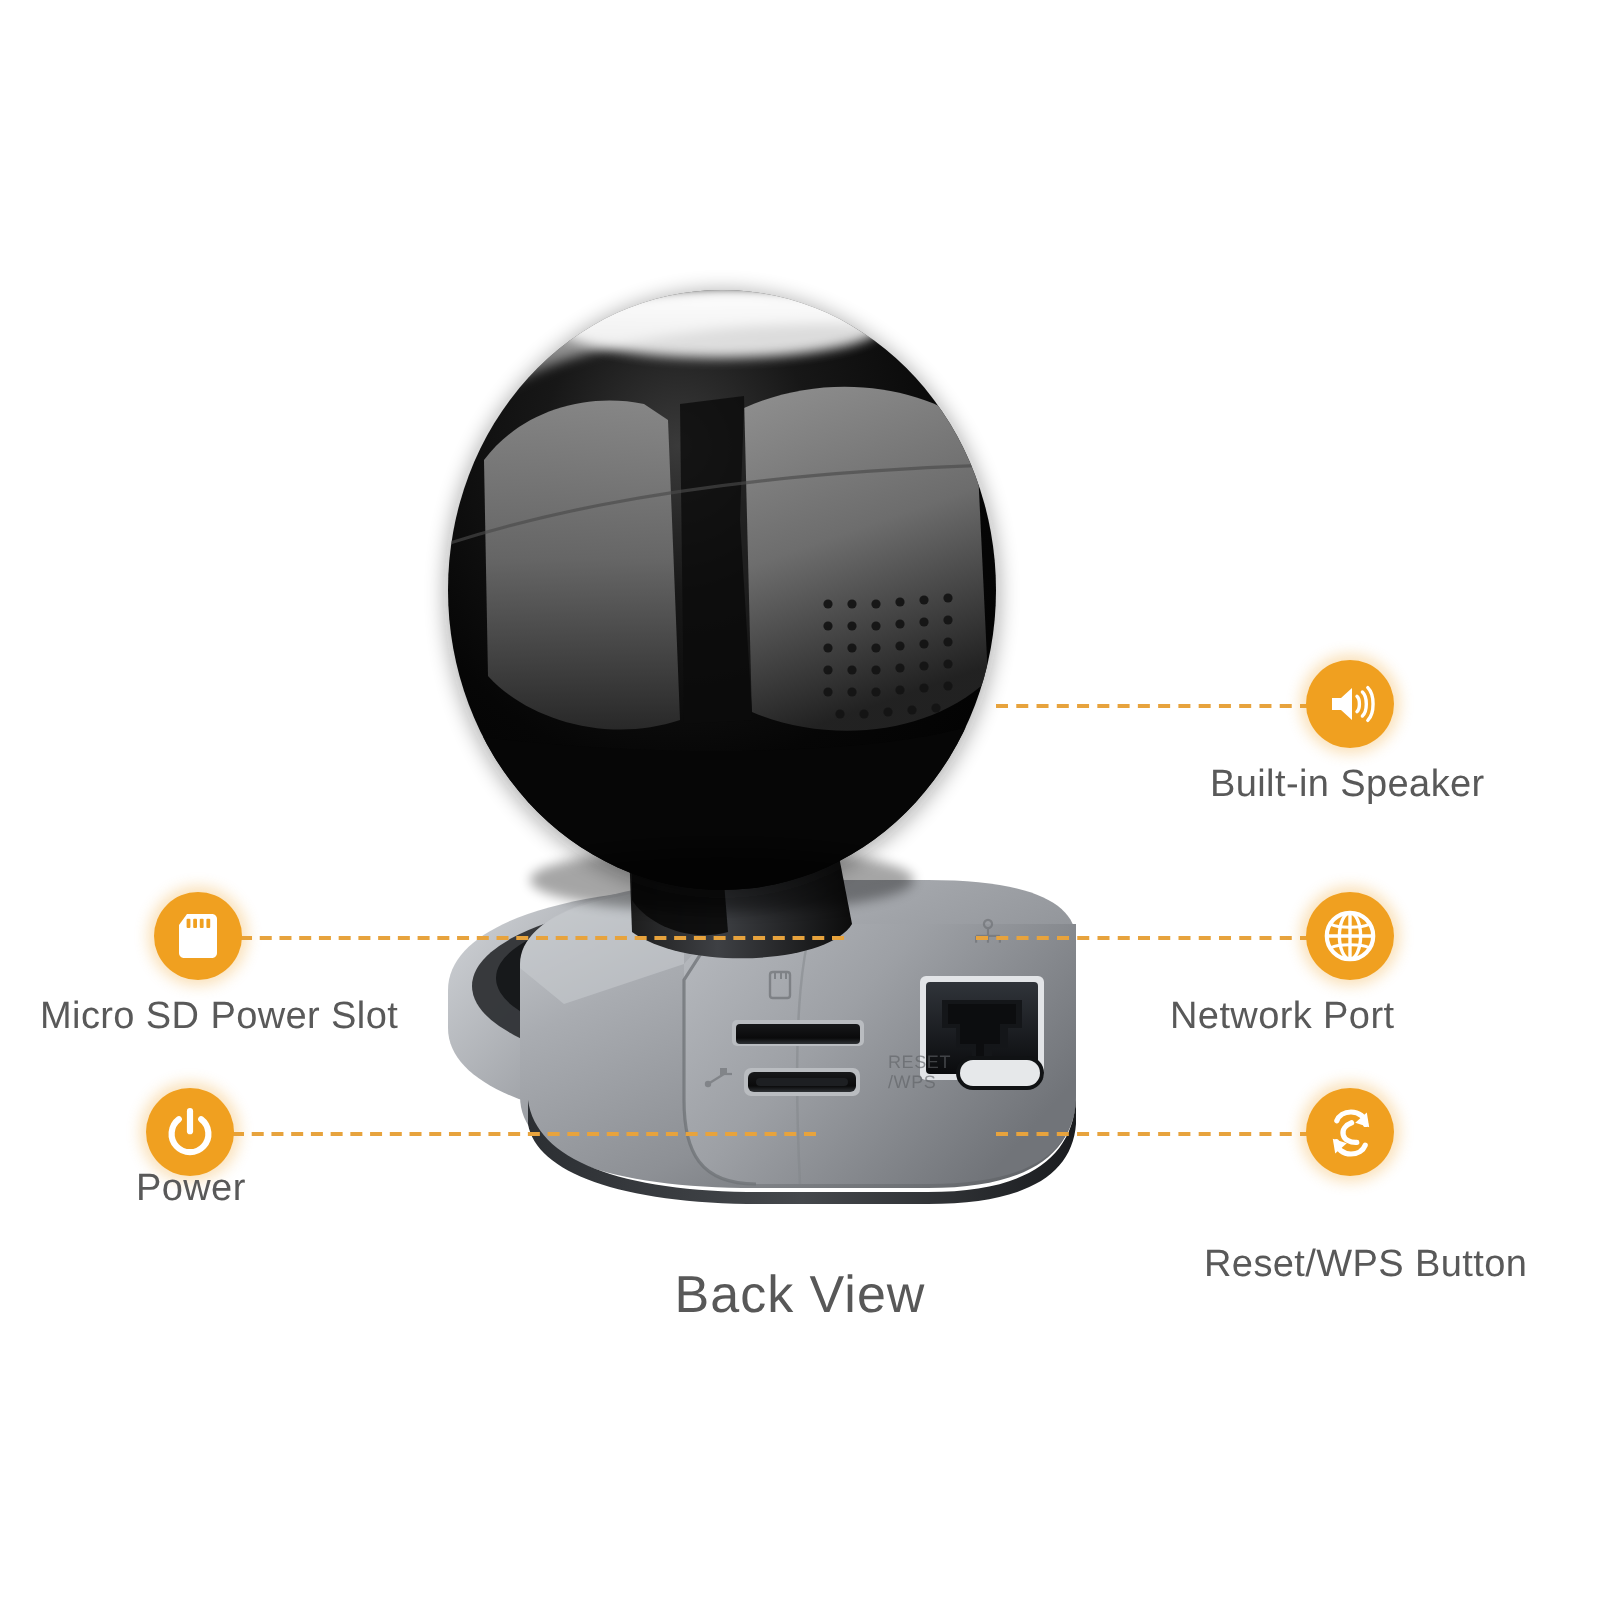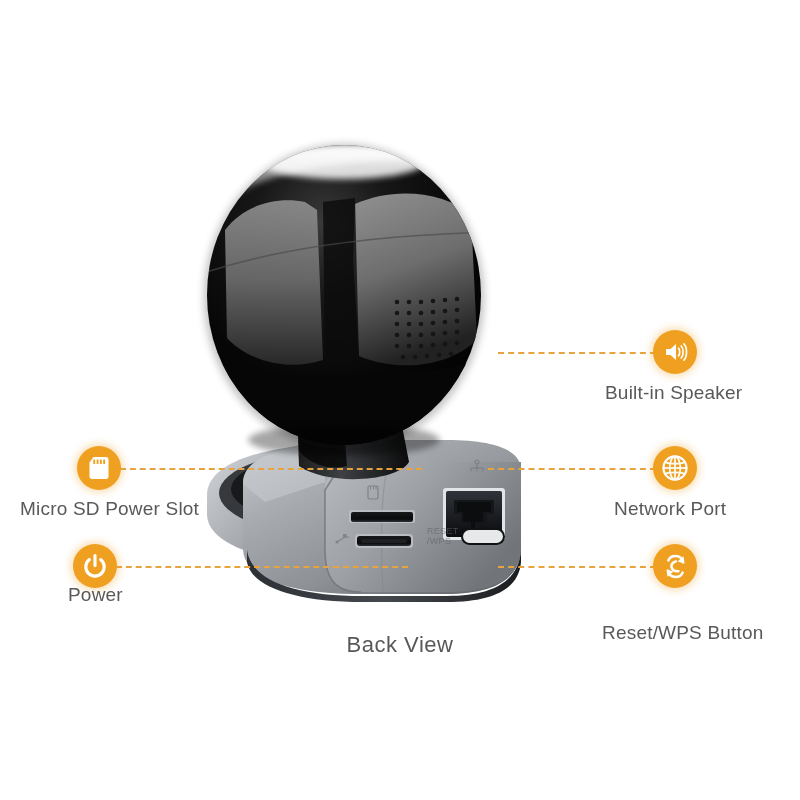--- a/index.html
+++ b/index.html
@@ -57,31 +57,31 @@
   }
 
   
   #caption {
     position: absolute;
     left: 0;
     top: 632px;
     width: 800px;
     text-align: center;
     font-family: "Liberation Sans", sans-serif;
-    font-size: 22px;
+    font-size: 26px;
     font-weight: 400;
     color: #585858;
     letter-spacing: 0.5px;
     z-index: 6;
   }
 
   
   #camera {
     position: absolute;
-    left: 147px;
+    left: 164px;
     top: 110px;
     width: 480px;
     height: 500px;
     z-index: 2;
   }
   #camera svg { display: block; }
 </style>
 </head>
 <body>
 
@@ -393,21 +393,21 @@
       <svg width="28" height="28" viewBox="0 0 28 28" xmlns="http://www.w3.org/2000/svg">
         <circle cx="14" cy="14" r="11.6" fill="none" stroke="#ffffff" stroke-width="2.1"></circle>
         <ellipse cx="14" cy="14" rx="5.3" ry="11.6" fill="none" stroke="#ffffff" stroke-width="1.7"></ellipse>
         <line x1="14" y1="2.4" x2="14" y2="25.6" stroke="#ffffff" stroke-width="1.7"></line>
         <line x1="2.4" y1="14" x2="25.6" y2="14" stroke="#ffffff" stroke-width="1.7"></line>
         <path d="M4.6 8.2 C8 10.1 20 10.1 23.4 8.2" fill="none" stroke="#ffffff" stroke-width="1.6"></path>
         <path d="M4.6 19.8 C8 17.9 20 17.9 23.4 19.8" fill="none" stroke="#ffffff" stroke-width="1.6"></path>
       </svg>
     </span>
   </div>
-  <div class="callout-label" style="left:614px; top:498px;">Network Port</div>
+  <div class="callout-label" style="left:585px; top:498px;">Network Port</div>
 
   <div class="badge" style="left:73px; top:544px;">
     <span>
       <svg width="26" height="26" viewBox="0 0 26 26" xmlns="http://www.w3.org/2000/svg">
         <path d="M7.4 6.6 A9.2 9.2 0 1 0 18.6 6.6" fill="none" stroke="#ffffff" stroke-width="3.1" stroke-linecap="round"></path>
         <line x1="13" y1="2.6" x2="13" y2="12.6" stroke="#ffffff" stroke-width="3.1" stroke-linecap="round"></line>
       </svg>
     </span>
   </div>
   <div class="callout-label" style="left:68px; top:584px;">Power</div>

